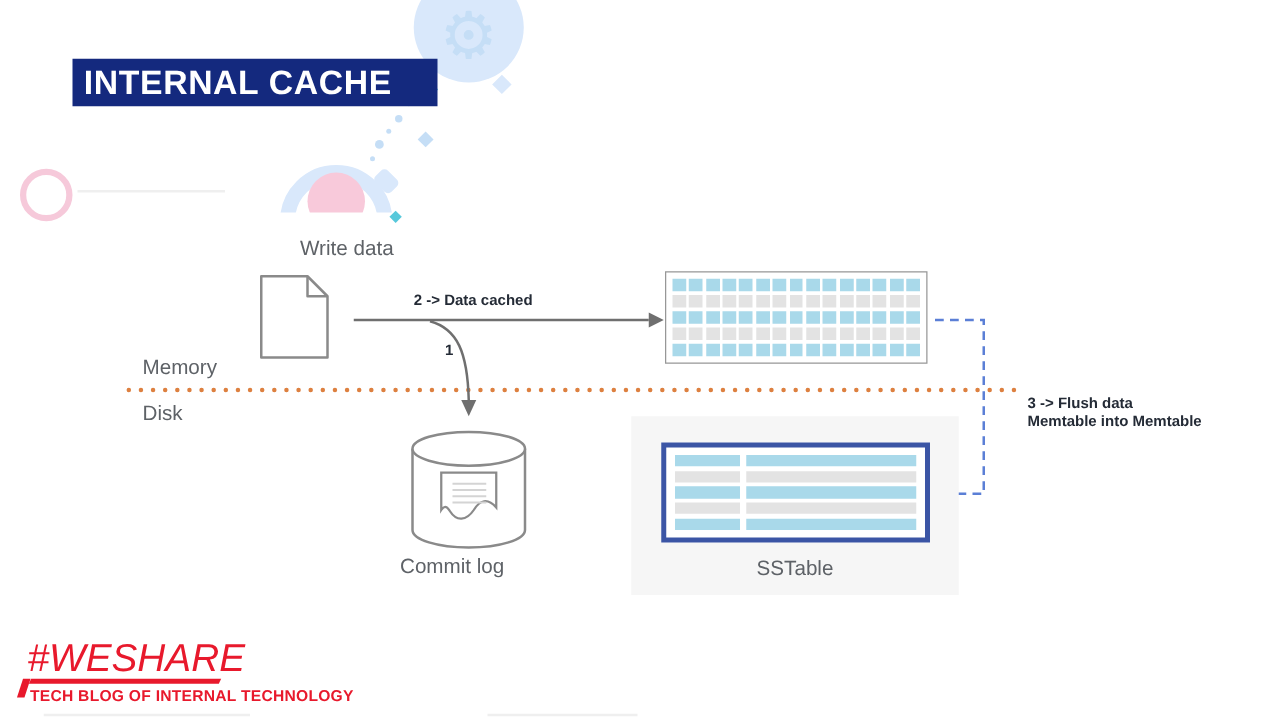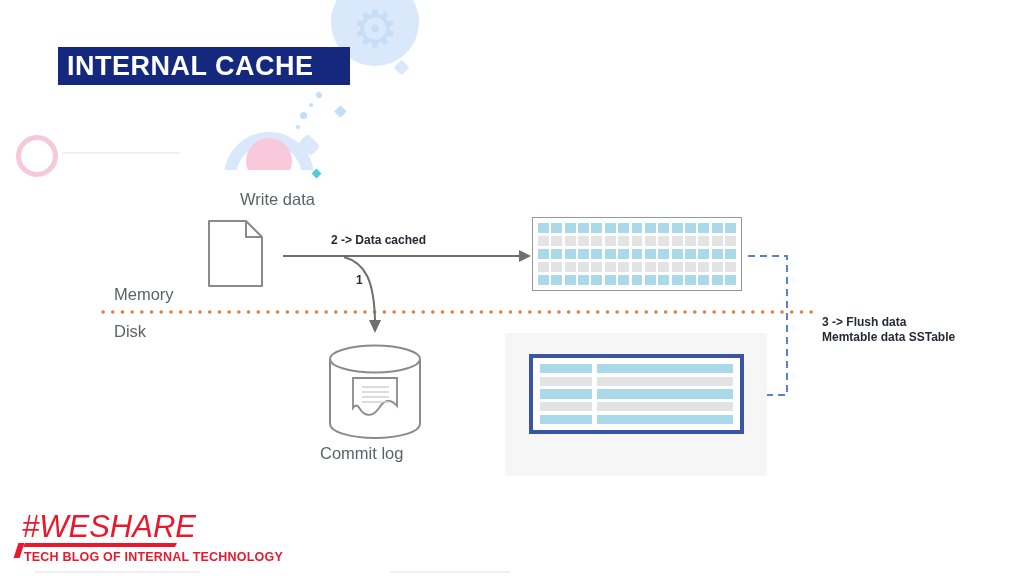--- a/index.html
+++ b/index.html
@@ -245,25 +245,26 @@
             <div class="sst-cell blue" style="flex: 1 1 0%;"></div>
           </div>
         </div>
     </div>
   </div>
 
   <div class="abs dlabel lbl-write">Write data</div>
   <div class="abs dlabel lbl-memory">Memory</div>
   <div class="abs dlabel lbl-disk">Disk</div>
   <div class="abs dlabel lbl-commit">Commit log</div>
+  <div class="abs dlabel lbl-sstable">SSTable</div>
   <div class="abs blabel lbl-arrow2">2 -&gt; Data cached</div>
   <div class="abs blabel lbl-arrow1">1</div>
   <div class="abs blabel lbl-flush">
     <div>3 -&gt; Flush data</div>
-    <div>Memtable data SSTable</div>
+    <div>Memtable into Memtable</div>
   </div>
 
   <div class="abs weshare-logo">#WESHARE</div>
   <div class="abs weshare-underline"></div>
   <div class="abs weshare-tail"></div>
   <div class="abs tagline">TECH BLOG OF INTERNAL TECHNOLOGY</div>
 
 </div>
 
 </body></html>

